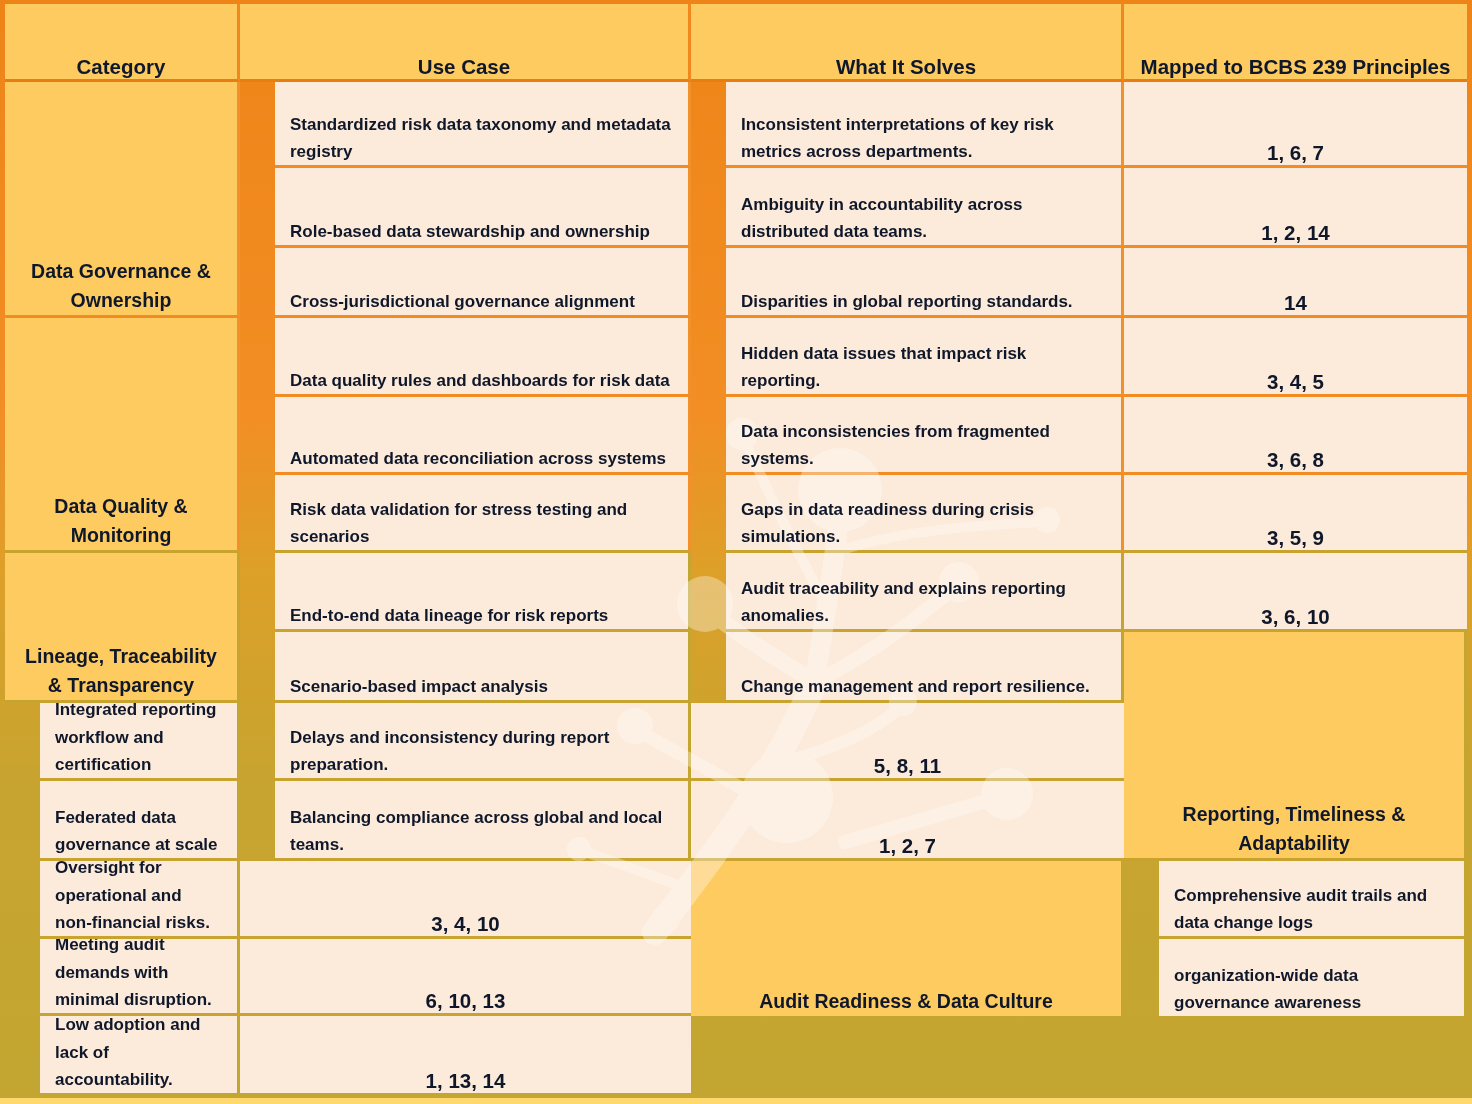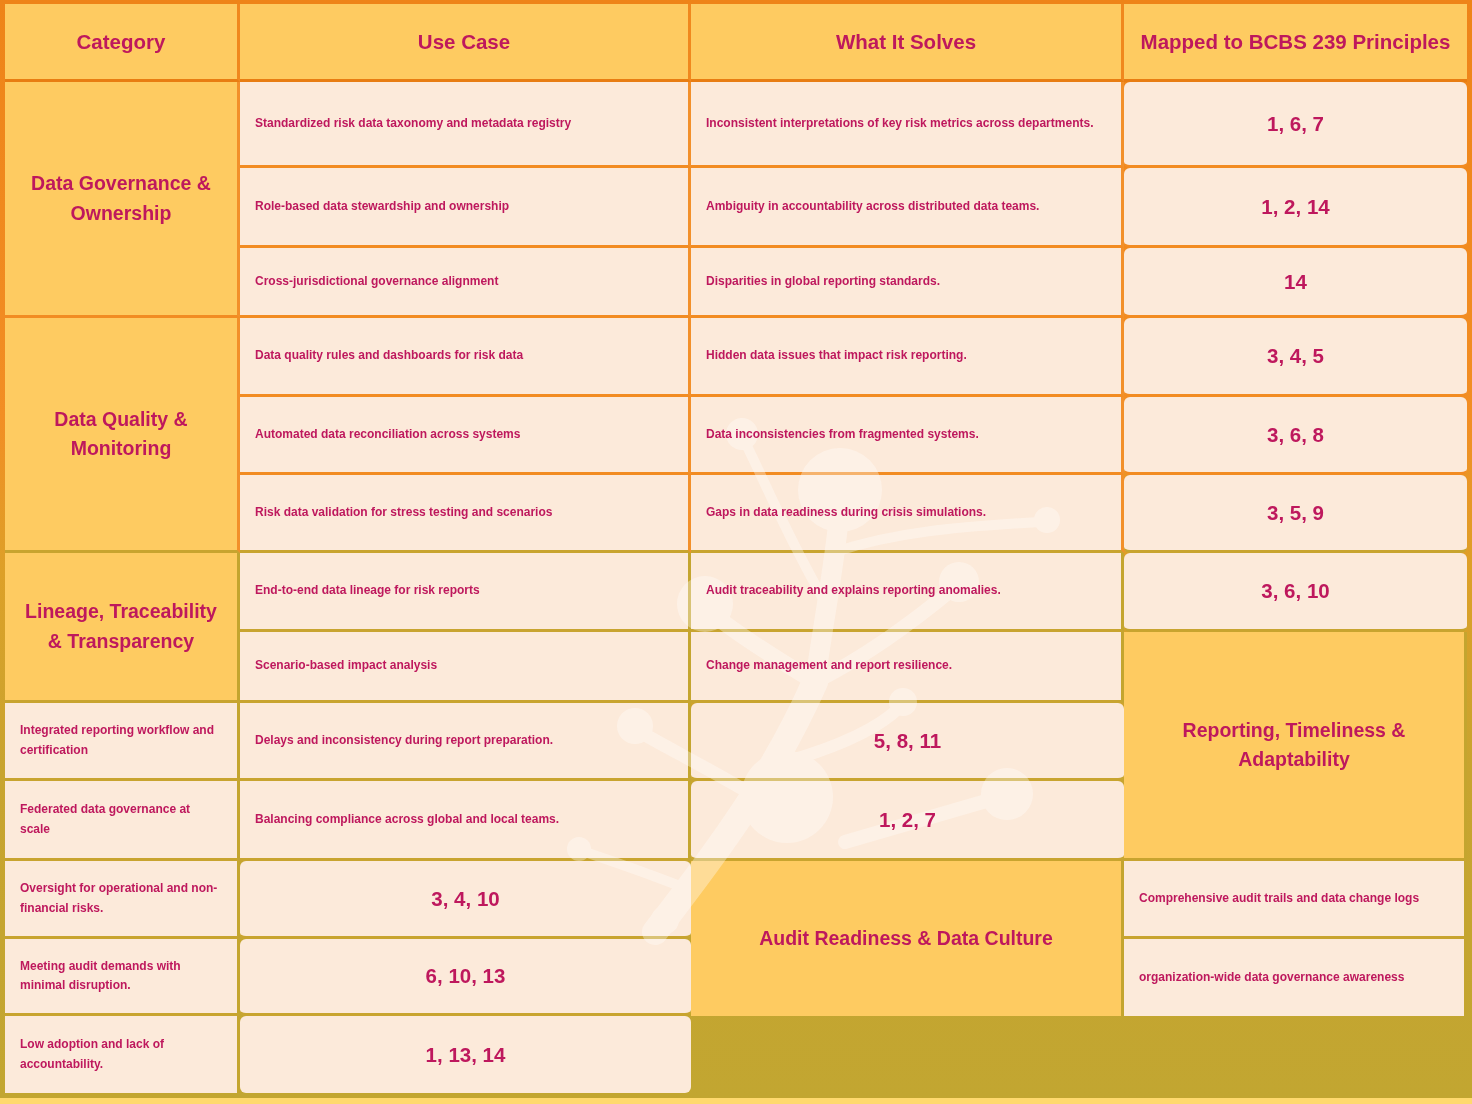--- a/index.html
+++ b/index.html
@@ -18,51 +18,51 @@
   }
   .grid{
     position:relative;
     display:grid;
     width:1462px;height:1089px;
     grid-template-columns:235px 451px 433px 343px;
     grid-template-rows:78px 86px 80px 70px 79px 78px 78px 79px 71px 78px 80px 78px 77px 77px;
   }
   .cell{
     box-sizing:border-box;
-    display:flex;align-items:center;
-    color:#be185d;
+    display:flex;align-items:flex-end;
+    color:#0f172a;
     font-weight:bold;
     background:#FCEADA;
     overflow:hidden;
   }
   .cell > span{position:relative;z-index:2;}
   .head{
     background:#FECB61;
     justify-content:center;text-align:center;
     font-size:20.5px;
     border-bottom:3px solid #E87D12;
   }
   .head.hr{border-right:3px solid #F0881E;}
   .cat{
     background:#FECB61;
     justify-content:center;text-align:center;
     font-size:19.5px;
     line-height:1.5;
     padding:0 14px;
   }
   .txt{
-    font-size:12px;
+    font-size:17px;
     line-height:1.6;
     padding:0 16px 0 15px;
     text-align:left;
+    margin-left:35px;
   }
   .mid{
     justify-content:center;text-align:center;
     font-size:20.5px;
-    border-radius:6px;
   }
   .bb-o{border-bottom:3px solid #F28C22;}
   .bb-g{border-bottom:3px solid #C8A42F;}
   .br-o{border-right:3px solid #F2902A;}
   .br-g{border-right:3px solid #C4A52F;}
   .watermark{
     position:absolute;
     left:535px;top:372px;
     width:560px;height:575px;
     z-index:1;

